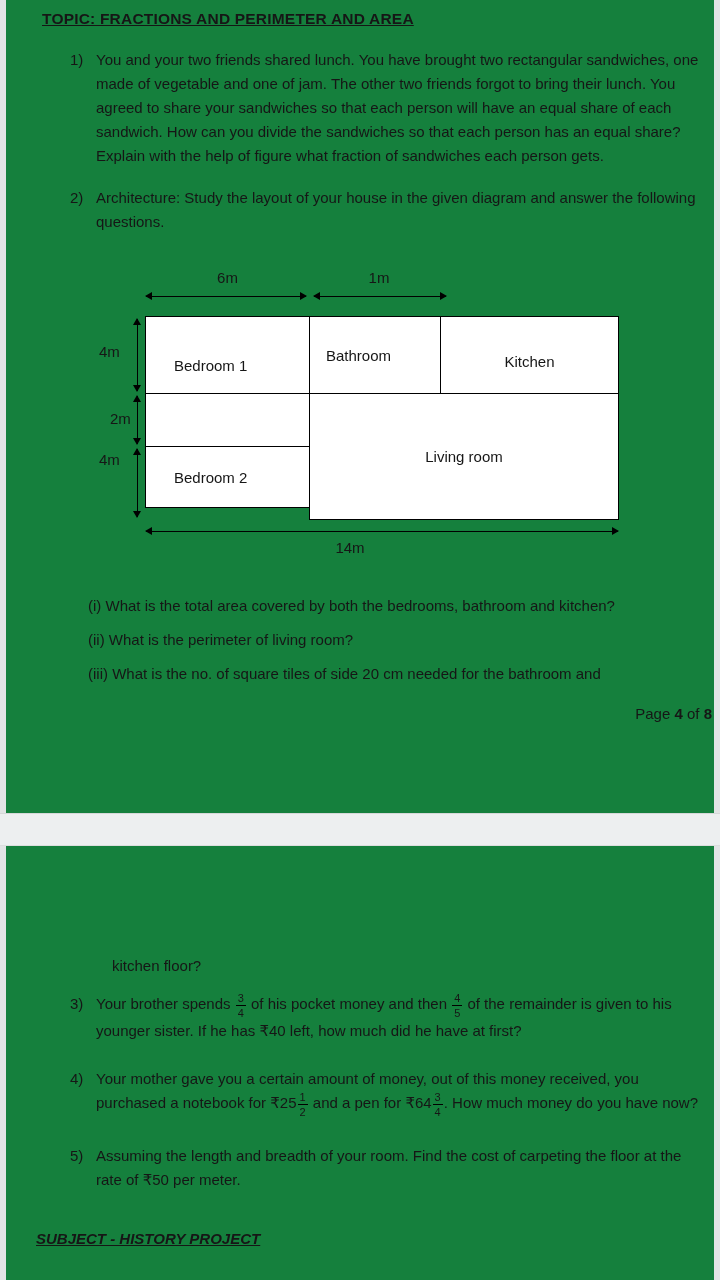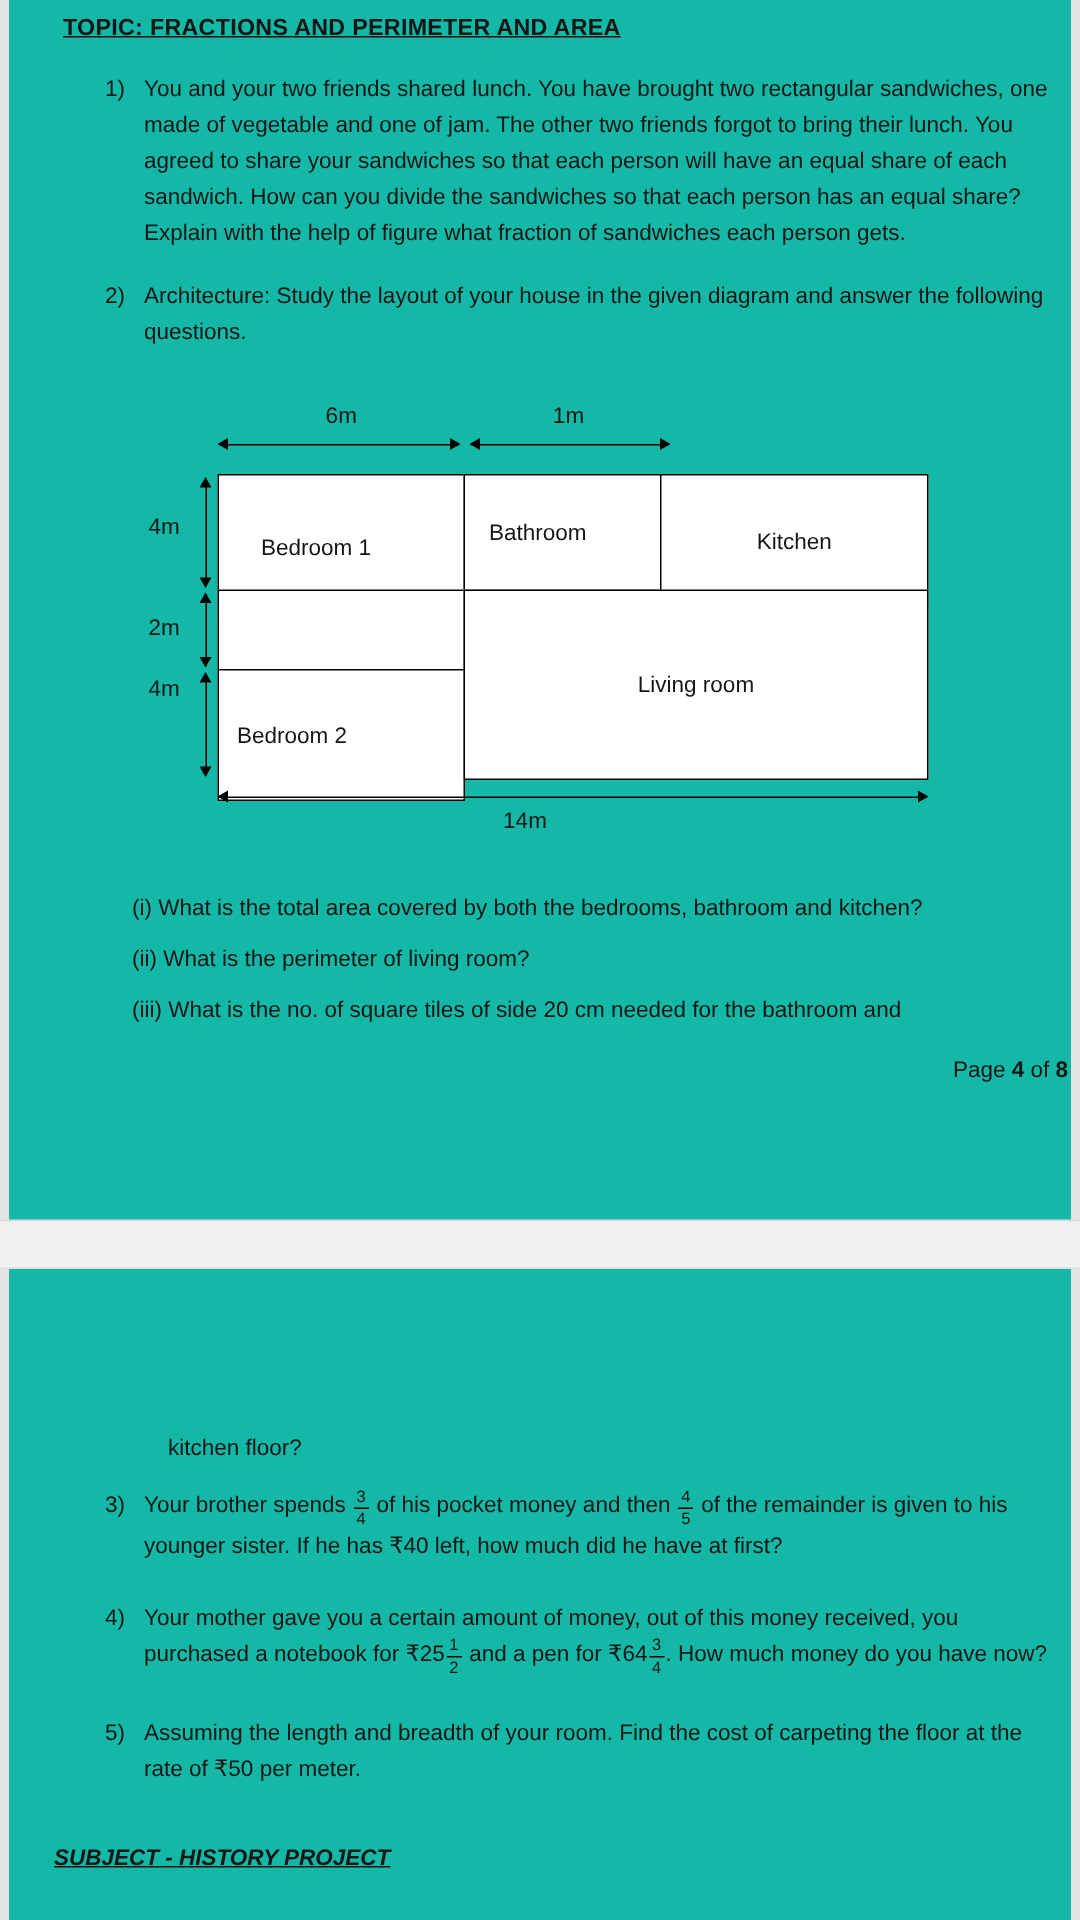--- a/index.html
+++ b/index.html
@@ -2,21 +2,21 @@
 <html><head>
 <meta charset="utf-8">
 <style>
   html,body{margin:0;padding:0;}
   body{
     width:720px;height:1280px;overflow:hidden;
     background:#e2e4e5;
     font-family:"Liberation Sans","DejaVu Sans",sans-serif;
     font-size:15px;color:#161616;
   }
-  .page{width:708px;margin:0 auto;background:#14b8a6;position:relative;box-sizing:border-box;}
+  .page{width:708px;margin:0 auto;background:#15803d;position:relative;box-sizing:border-box;}
   .page1{height:813px;overflow:hidden;}
   .page2{height:434px;overflow:hidden;}
   .page-gap{height:33px;width:720px;background:#edeff0;border-top:1px solid #d6d8d9;border-bottom:1px solid #dcdede;box-sizing:border-box;}
 
   .doc-title{
     padding-top:8px;margin-left:36px;
     font-weight:bold;font-size:15.5px;letter-spacing:.2px;
     text-decoration:underline;line-height:21px;
   }
   .q{display:flex;margin-left:64px;line-height:24px;}
@@ -81,31 +81,31 @@
       <span>Bedroom 1</span>
     </div>
     <div class="box" style="left:303px;top:50px;width:148px;height:78px;padding-left:16px;">
       <span>Bathroom</span>
     </div>
     <div class="box center" style="left:434px;top:50px;width:179px;height:90px;">
       <span>Kitchen</span>
     </div>
 
     <div class="box" style="left:139px;top:127px;width:165px;height:54px;"></div>
-    <div class="box" style="left:139px;top:180px;width:165px;height:88px;padding-left:12px;">
+    <div class="box" style="left:139px;top:180px;width:165px;height:62px;padding-left:28px;">
       <span>Bedroom 2</span>
     </div>
     <div class="box center" style="left:303px;top:127px;width:310px;height:127px;">
       <span>Living room</span>
     </div>
 
     <div class="dlabel" style="left:93px;top:76px;">4m</div>
     <div class="varrow" style="left:131px;top:53px;height:72px;"></div>
 
-    <div class="dlabel" style="left:93px;top:143px;">2m</div>
+    <div class="dlabel" style="left:104px;top:143px;">2m</div>
     <div class="varrow" style="left:131px;top:130px;height:48px;"></div>
 
     <div class="dlabel" style="left:93px;top:184px;">4m</div>
     <div class="varrow" style="left:131px;top:183px;height:68px;"></div>
 
     <div class="harrow" style="left:140px;top:265px;width:472px;"></div>
     <div class="dlabel" style="left:139px;top:272px;width:410px;text-align:center;">14m</div>
   </div>
 
   <div class="subq" style="margin-top:28px;">(i) What is the total area covered by both the bedrooms, bathroom and kitchen?</div>

